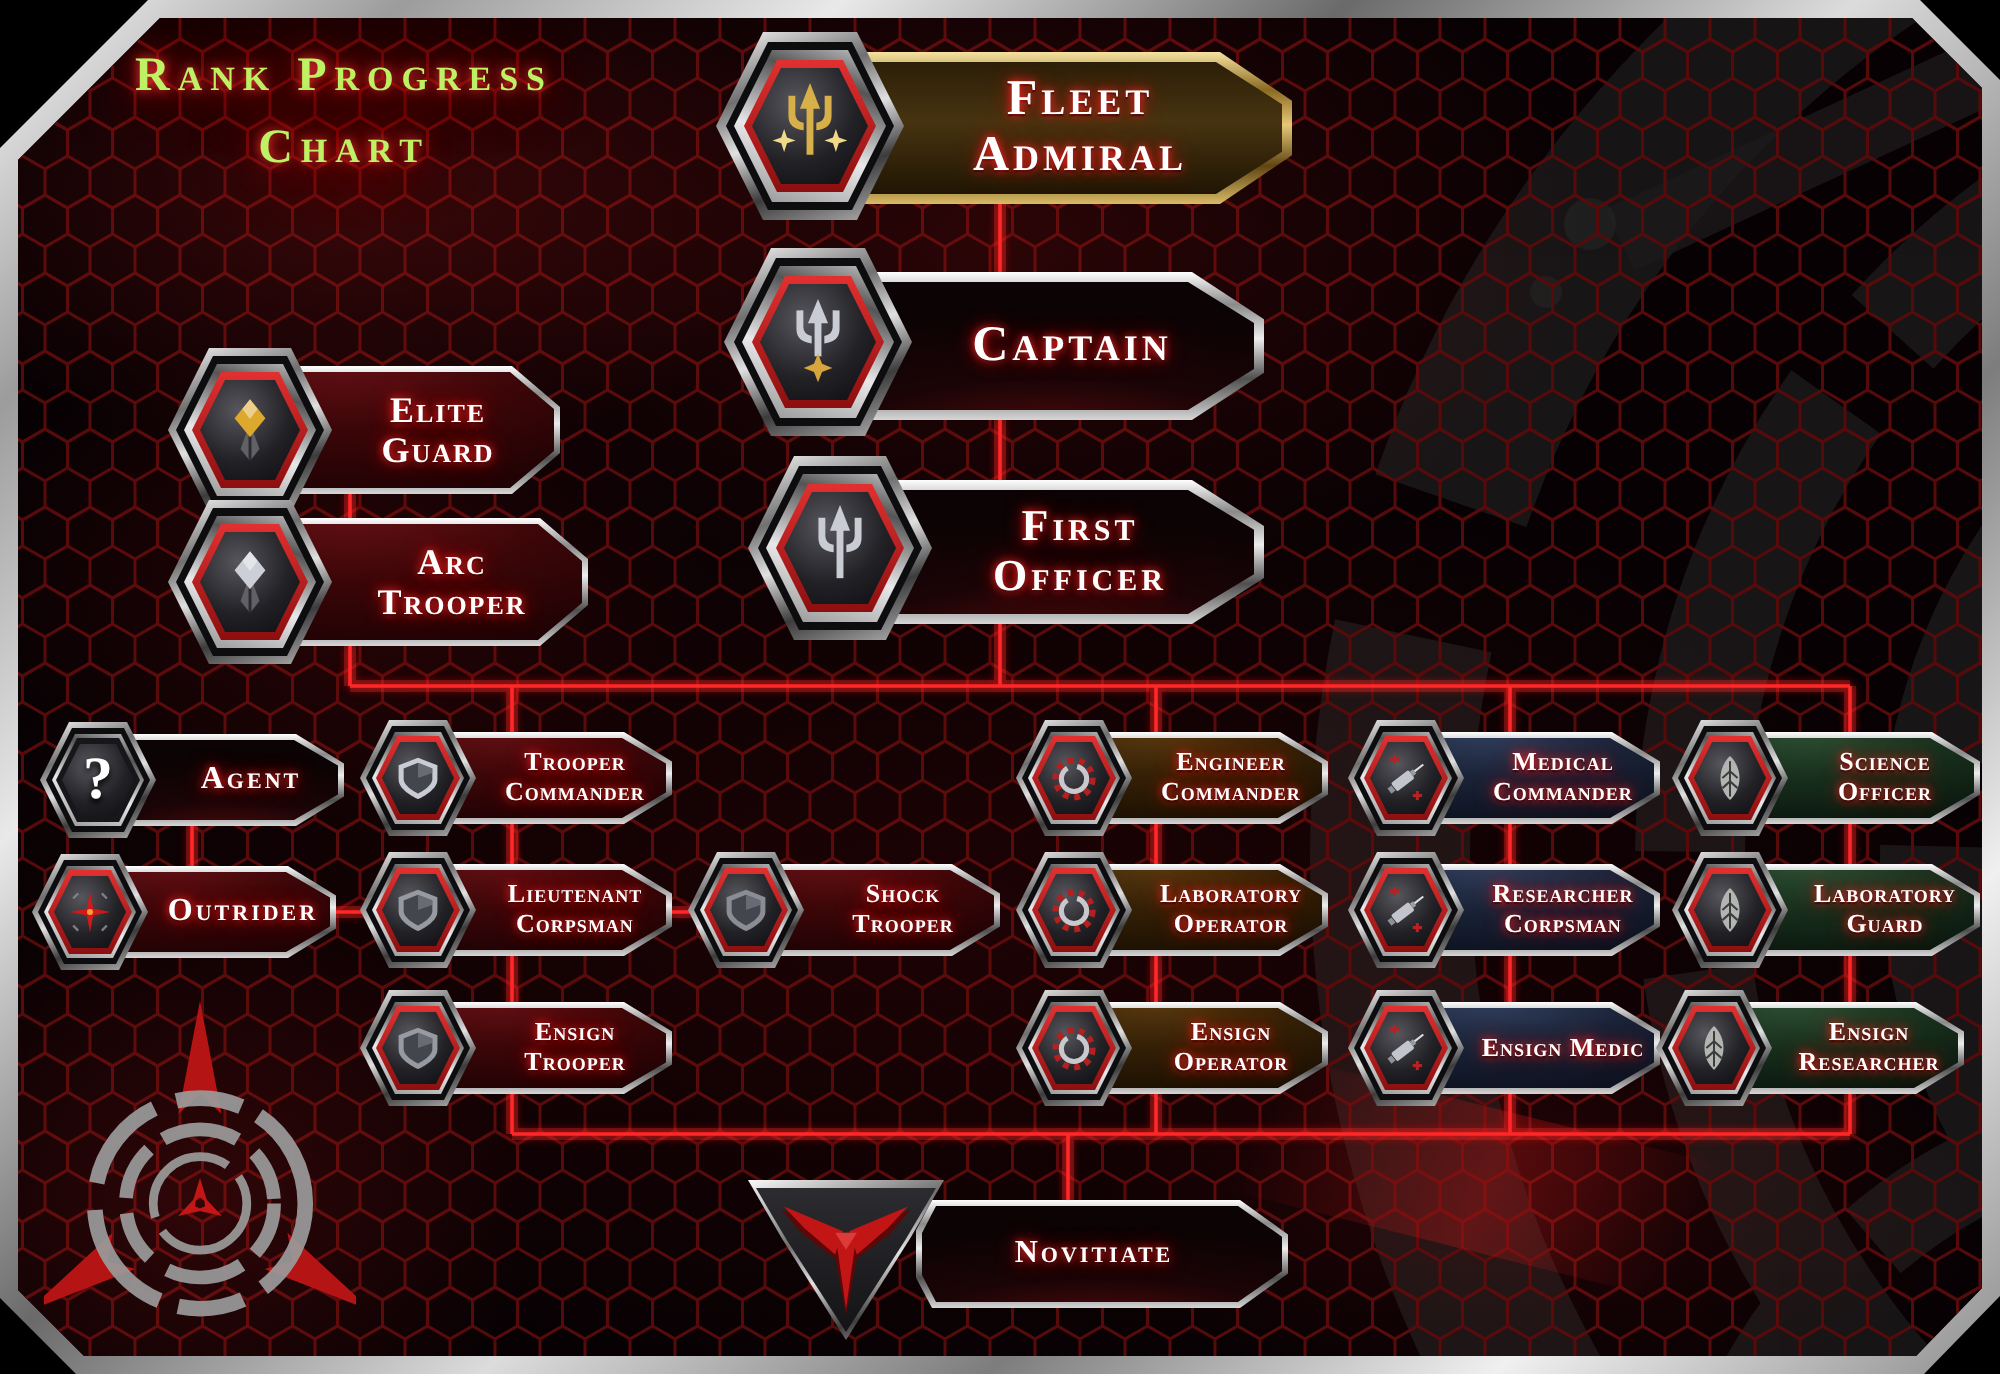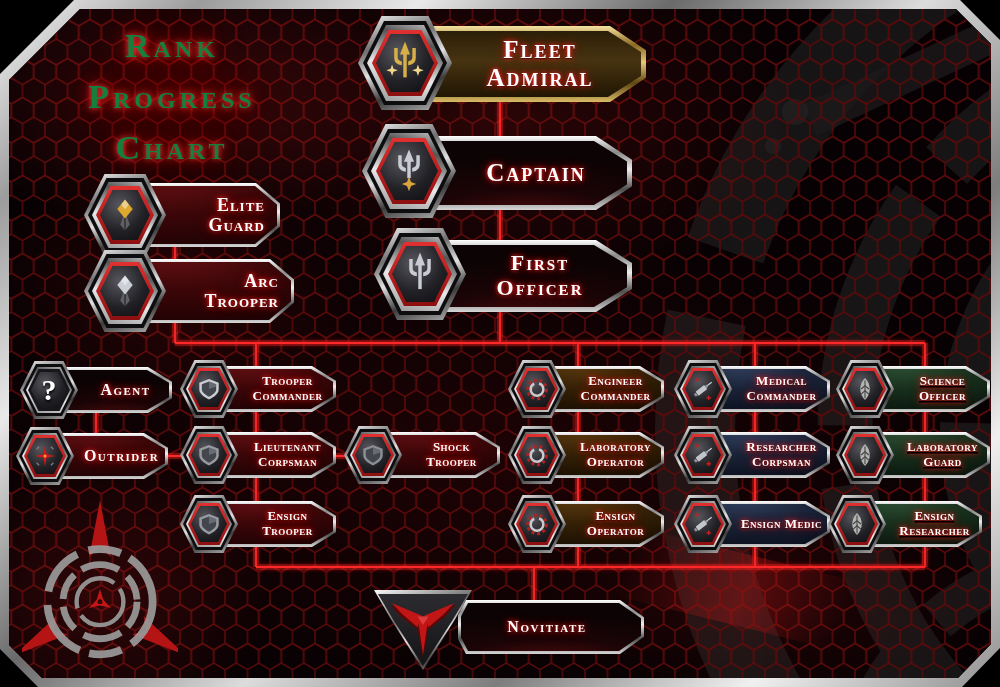--- a/index.html
+++ b/index.html
@@ -17,43 +17,43 @@
     radial-gradient(420px 260px at 500px 120px,rgba(170,20,20,.22),transparent 70%),
     radial-gradient(260px 180px at 170px 290px,rgba(160,15,15,.20),transparent 70%),
     radial-gradient(700px 300px at 480px 460px,rgba(140,12,12,.16),transparent 75%),
     radial-gradient(240px 200px at 100px 600px,rgba(190,25,25,.22),transparent 70%),
     radial-gradient(300px 140px at 770px 600px,rgba(170,20,20,.15),transparent 75%);}
   .streak{position:absolute;left:600px;top:556px;width:300px;height:72px;z-index:1;
     background:linear-gradient(100deg,transparent 10%,rgba(205,25,25,.32) 48%,transparent 82%);
     transform:rotate(14deg);}
   .lines{z-index:2;filter:drop-shadow(0 0 2px rgba(255,0,0,.75));}
   .title{position:absolute;left:52px;top:20px;width:240px;margin:0;z-index:3;text-align:center;
-    font-variant:small-caps;font-weight:bold;font-size:34px;letter-spacing:4px;line-height:1.5;color:#15803d;
+    font-variant:small-caps;font-weight:bold;font-size:24px;letter-spacing:4px;line-height:1.5;color:#bef264;
     text-shadow:0 0 6px #ff3a3a,0 0 16px #d00000,0 0 34px #8a0000;}
   .node{position:absolute;z-index:3;}
   
   .plate{position:absolute;background:linear-gradient(180deg,#ffffff,#8a8a8a 22%,#ededed 45%,#4f4f4f 72%,#d6d6d6);}
   .plate.gold{background:linear-gradient(180deg,#f5e2a0,#8a6a22 25%,#e6c878 48%,#5f4512 75%,#d9ba66);}
   .clipL{clip-path:polygon(12px 0,calc(100% - 36px) 0,100% 32%,100% 68%,calc(100% - 36px) 100%,12px 100%,0 74%,0 26%);}
   .clipL .plate-in{position:absolute;inset:5px;
     clip-path:polygon(10px 0,calc(100% - 33px) 0,100% 32%,100% 68%,calc(100% - 33px) 100%,10px 100%,0 74%,0 26%);}
   .clipS{clip-path:polygon(8px 0,calc(100% - 24px) 0,100% 32%,100% 68%,calc(100% - 24px) 100%,8px 100%,0 72%,0 28%);}
   .clipS .plate-in{position:absolute;inset:3px;
     clip-path:polygon(7px 0,calc(100% - 22px) 0,100% 32%,100% 68%,calc(100% - 22px) 100%,7px 100%,0 72%,0 28%);}
   .plate-in{display:flex;align-items:center;justify-content:center;text-align:center;}
   .t-dark .plate-in{background:radial-gradient(120% 95% at 50% 115%,#4a0a0c 0,#1a0406 42%,#0b0304 100%);}
   .t-red  .plate-in{background:radial-gradient(130% 120% at 28% -10%,#641014 0,#3c0608 48%,#1e0204 100%);}
   .t-gold .plate-in{background:linear-gradient(180deg,#2c1f08,#473310 45%,#201604);}
   .t-brown .plate-in{background:radial-gradient(130% 120% at 28% -10%,#5a3a10 0,#352006 48%,#190f02 100%);}
   .t-navy .plate-in{background:radial-gradient(130% 120% at 28% -10%,#32405e 0,#1a2338 48%,#0c111e 100%);}
-  .t-green .plate-in{background:radial-gradient(130% 120% at 28% -10%,#2e5034 0,#18301d 48%,#0a160d 100%);text-decoration:underline;}
+  .t-green .plate-in{background:radial-gradient(130% 120% at 28% -10%,#2e5034 0,#18301d 48%,#0a160d 100%);}
   .lb{font-variant:small-caps;font-weight:bold;color:#fff;line-height:1.12;
     text-shadow:0 0 4px #ff2a2a,0 0 10px rgba(255,0,0,.75),0 1px 1px #000;}
   .fs25{font-size:25px;letter-spacing:2px;} .fs22{font-size:22px;letter-spacing:2px;}
-  .fs18{font-size:18px;letter-spacing:1px;text-align:right;} .fs16{font-size:16px;letter-spacing:1.5px;}
+  .fs18{font-size:18px;letter-spacing:1px;} .fs16{font-size:16px;letter-spacing:1.5px;}
   .fs13{font-size:13px;letter-spacing:.5px;}
   .padB{padding-left:40px;padding-right:20px;} .padM{padding-left:42px;padding-right:12px;}
   .padS{padding-left:26px;padding-right:1px;} .padN{padding-left:14px;padding-right:22px;}
   
   .hex{position:absolute;}
   .hx{position:absolute;display:block;clip-path:polygon(25% 0,75% 0,100% 50%,75% 100%,25% 100%,0 50%);}
   .hx1{inset:0;background:linear-gradient(160deg,#fafafa,#707070 30%,#e0e0e0 50%,#3c3c3c 72%,#bdbdbd);}
   .hx2{background:#0d0d10;} 
   .hx3{background:linear-gradient(20deg,#909090,#e8e8ea 40%,#555 75%,#cfcfcf);}
   .hx4{background:linear-gradient(180deg,#e23030,#8c0f0f);}

